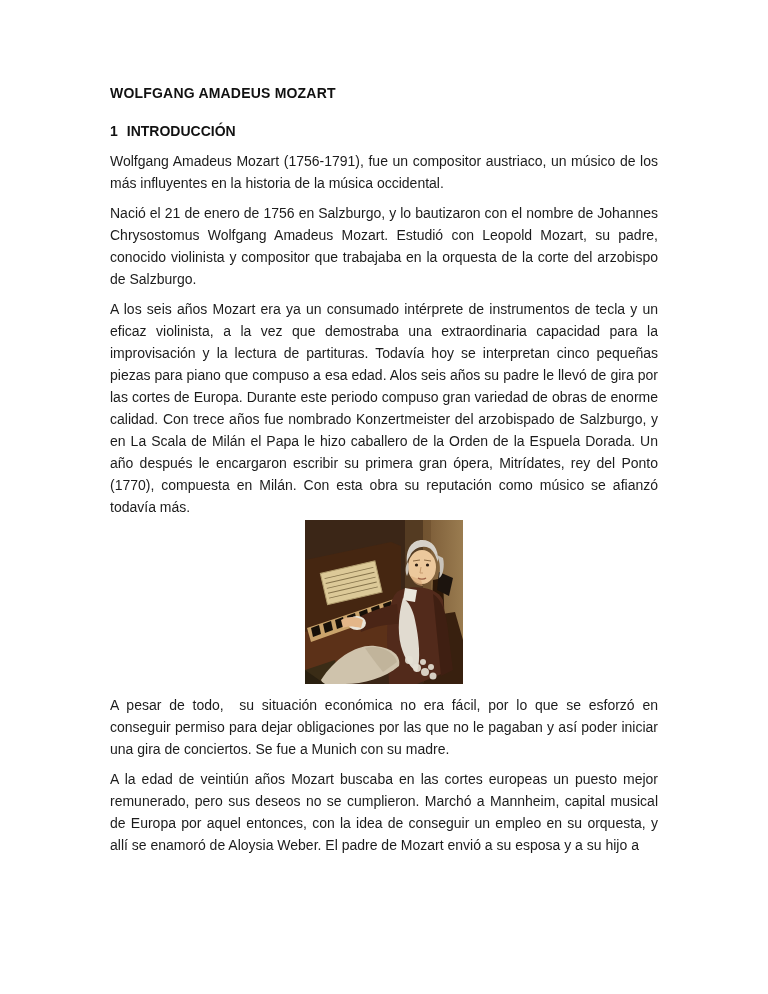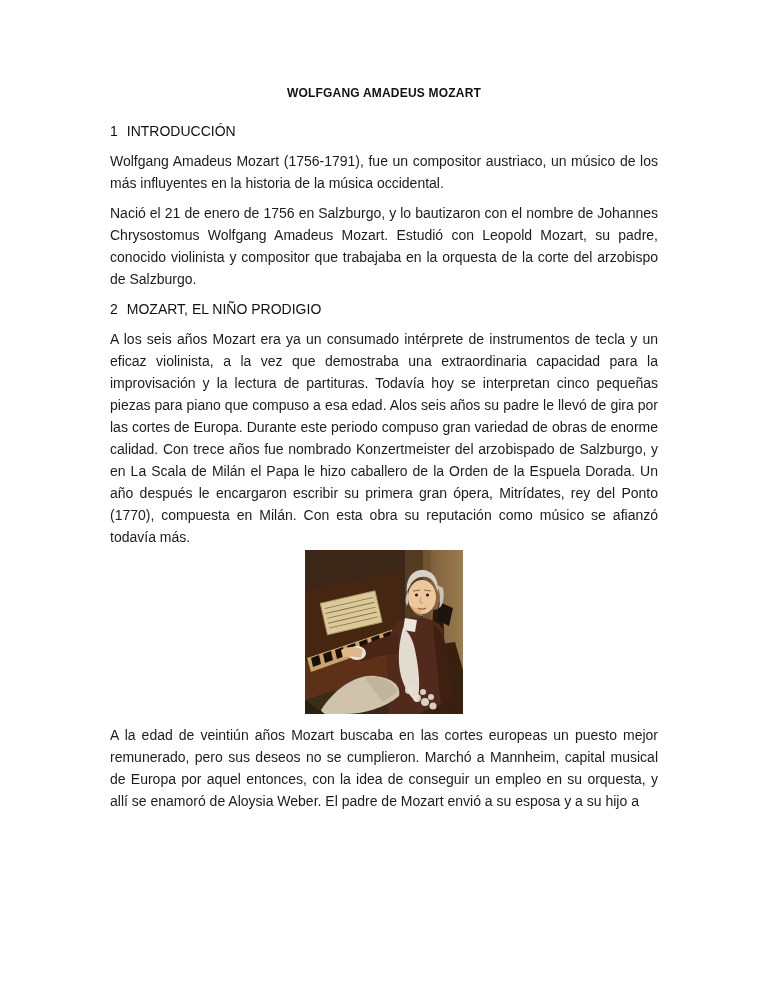--- a/index.html
+++ b/index.html
@@ -9,26 +9,26 @@
     color:#1c1c1c;
     overflow:hidden;
   }
   .page{
     box-sizing:border-box;
     width:768px;height:994px;
     padding:81px 110px 0 110px;
     background:#ffffff;
   }
   h1.doc-title{
-    font-size:12px;line-height:24px;font-weight:bold;
-    text-align:center;color:#111111;
+    font-size:14px;line-height:24px;font-weight:bold;
+    color:#111111;
     margin:0 0 15px 0;letter-spacing:.2px;
   }
   h2.sec-heading{
-    font-size:14px;line-height:22px;font-weight:normal;
+    font-size:14px;line-height:22px;font-weight:bold;
     color:#111111;margin:0 0 8px 0;
   }
   h2.sec-heading .sec-label{margin-left:9px;}
   p.body-par{
     font-size:14px;line-height:22px;
     text-align:justify;
     white-space:pre-wrap;
     margin:0 0 8px 0;
   }
   figure.portrait{
@@ -41,21 +41,20 @@
 <body>
 
 <div class="page">
 
   <h1 class="doc-title">WOLFGANG AMADEUS MOZART</h1>
 
   <h2 class="sec-heading"><span class="sec-num">1</span><span class="sec-label">INTRODUCCIÓN</span></h2>
   <p class="body-par">Wolfgang Amadeus Mozart (1756-1791), fue un compositor austriaco, un músico de los más influyentes en la historia de la música occidental.</p>
   <p class="body-par">Nació el 21 de enero de 1756 en Salzburgo, y lo bautizaron con el nombre de Johannes Chrysostomus Wolfgang Amadeus Mozart. Estudió con Leopold Mozart, su padre, conocido violinista y compositor que trabajaba en la orquesta de la corte del arzobispo de Salzburgo.</p>
 
-  <h2 class="sec-heading"><span class="sec-num">2</span><span class="sec-label">MOZART, EL NIÑO PRODIGIO</span></h2>
   <p class="body-par">A los seis años Mozart era ya un consumado intérprete de instrumentos de tecla y un eficaz violinista, a la vez que demostraba una extraordinaria capacidad para la improvisación y la lectura de partituras. Todavía hoy se interpretan cinco pequeñas piezas para piano que compuso a esa edad. Alos seis años su padre le llevó de gira por las cortes de Europa. Durante este periodo compuso gran variedad de obras de enorme calidad. Con trece años fue nombrado Konzertmeister del arzobispado de Salzburgo, y en La Scala de Milán el Papa le hizo caballero de la Orden de la Espuela Dorada. Un año después le encargaron escribir su primera gran ópera, Mitrídates, rey del Ponto (1770), compuesta en Milán. Con esta obra su reputación como músico se afianzó todavía más.</p>
 
   <figure class="portrait">
     <svg width="158" height="164" viewBox="0 0 158 164" role="img">
       <defs>
         <linearGradient id="bgGrad" x1="0" y1="0" x2="1" y2="0">
           <stop offset="0" stop-color="#32200f"></stop>
           <stop offset="0.62" stop-color="#463019"></stop>
           <stop offset="0.78" stop-color="#7c5c38"></stop>
           <stop offset="1" stop-color="#96causeless" stop-opacity="0"></stop>
@@ -146,16 +145,17 @@
           <path d="M119,40 L126,41" stroke="#8a6842" stroke-width="1" fill="none"></path>
           <path d="M116,47 L115,53 L118,53" stroke="#c59a6e" stroke-width="1" fill="none"></path>
           <path d="M113,58 C115,59.5 119,59.5 121,58" stroke="#9c5f43" stroke-width="1.3" fill="none"></path>
         </g>
       </g>
 
       <path d="M0,150 L20,164 L0,164 Z" fill="#2a2010"></path>
     </svg>
   </figure>
 
+  <p class="body-par">A pesar de todo,  su situación económica no era fácil, por lo que se esforzó en conseguir permiso para dejar obligaciones por las que no le pagaban y así poder iniciar una gira de conciertos. Se fue a Munich con su madre.</p>
 
   <p class="body-par">A la edad de veintiún años Mozart buscaba en las cortes europeas un puesto mejor remunerado, pero sus deseos no se cumplieron. Marchó a Mannheim, capital musical de Europa por aquel entonces, con la idea de conseguir un empleo en su orquesta, y allí se enamoró de Aloysia Weber. El padre de Mozart envió a su esposa y a su hijo a</p>
 
 </div>
 
 </body></html>

